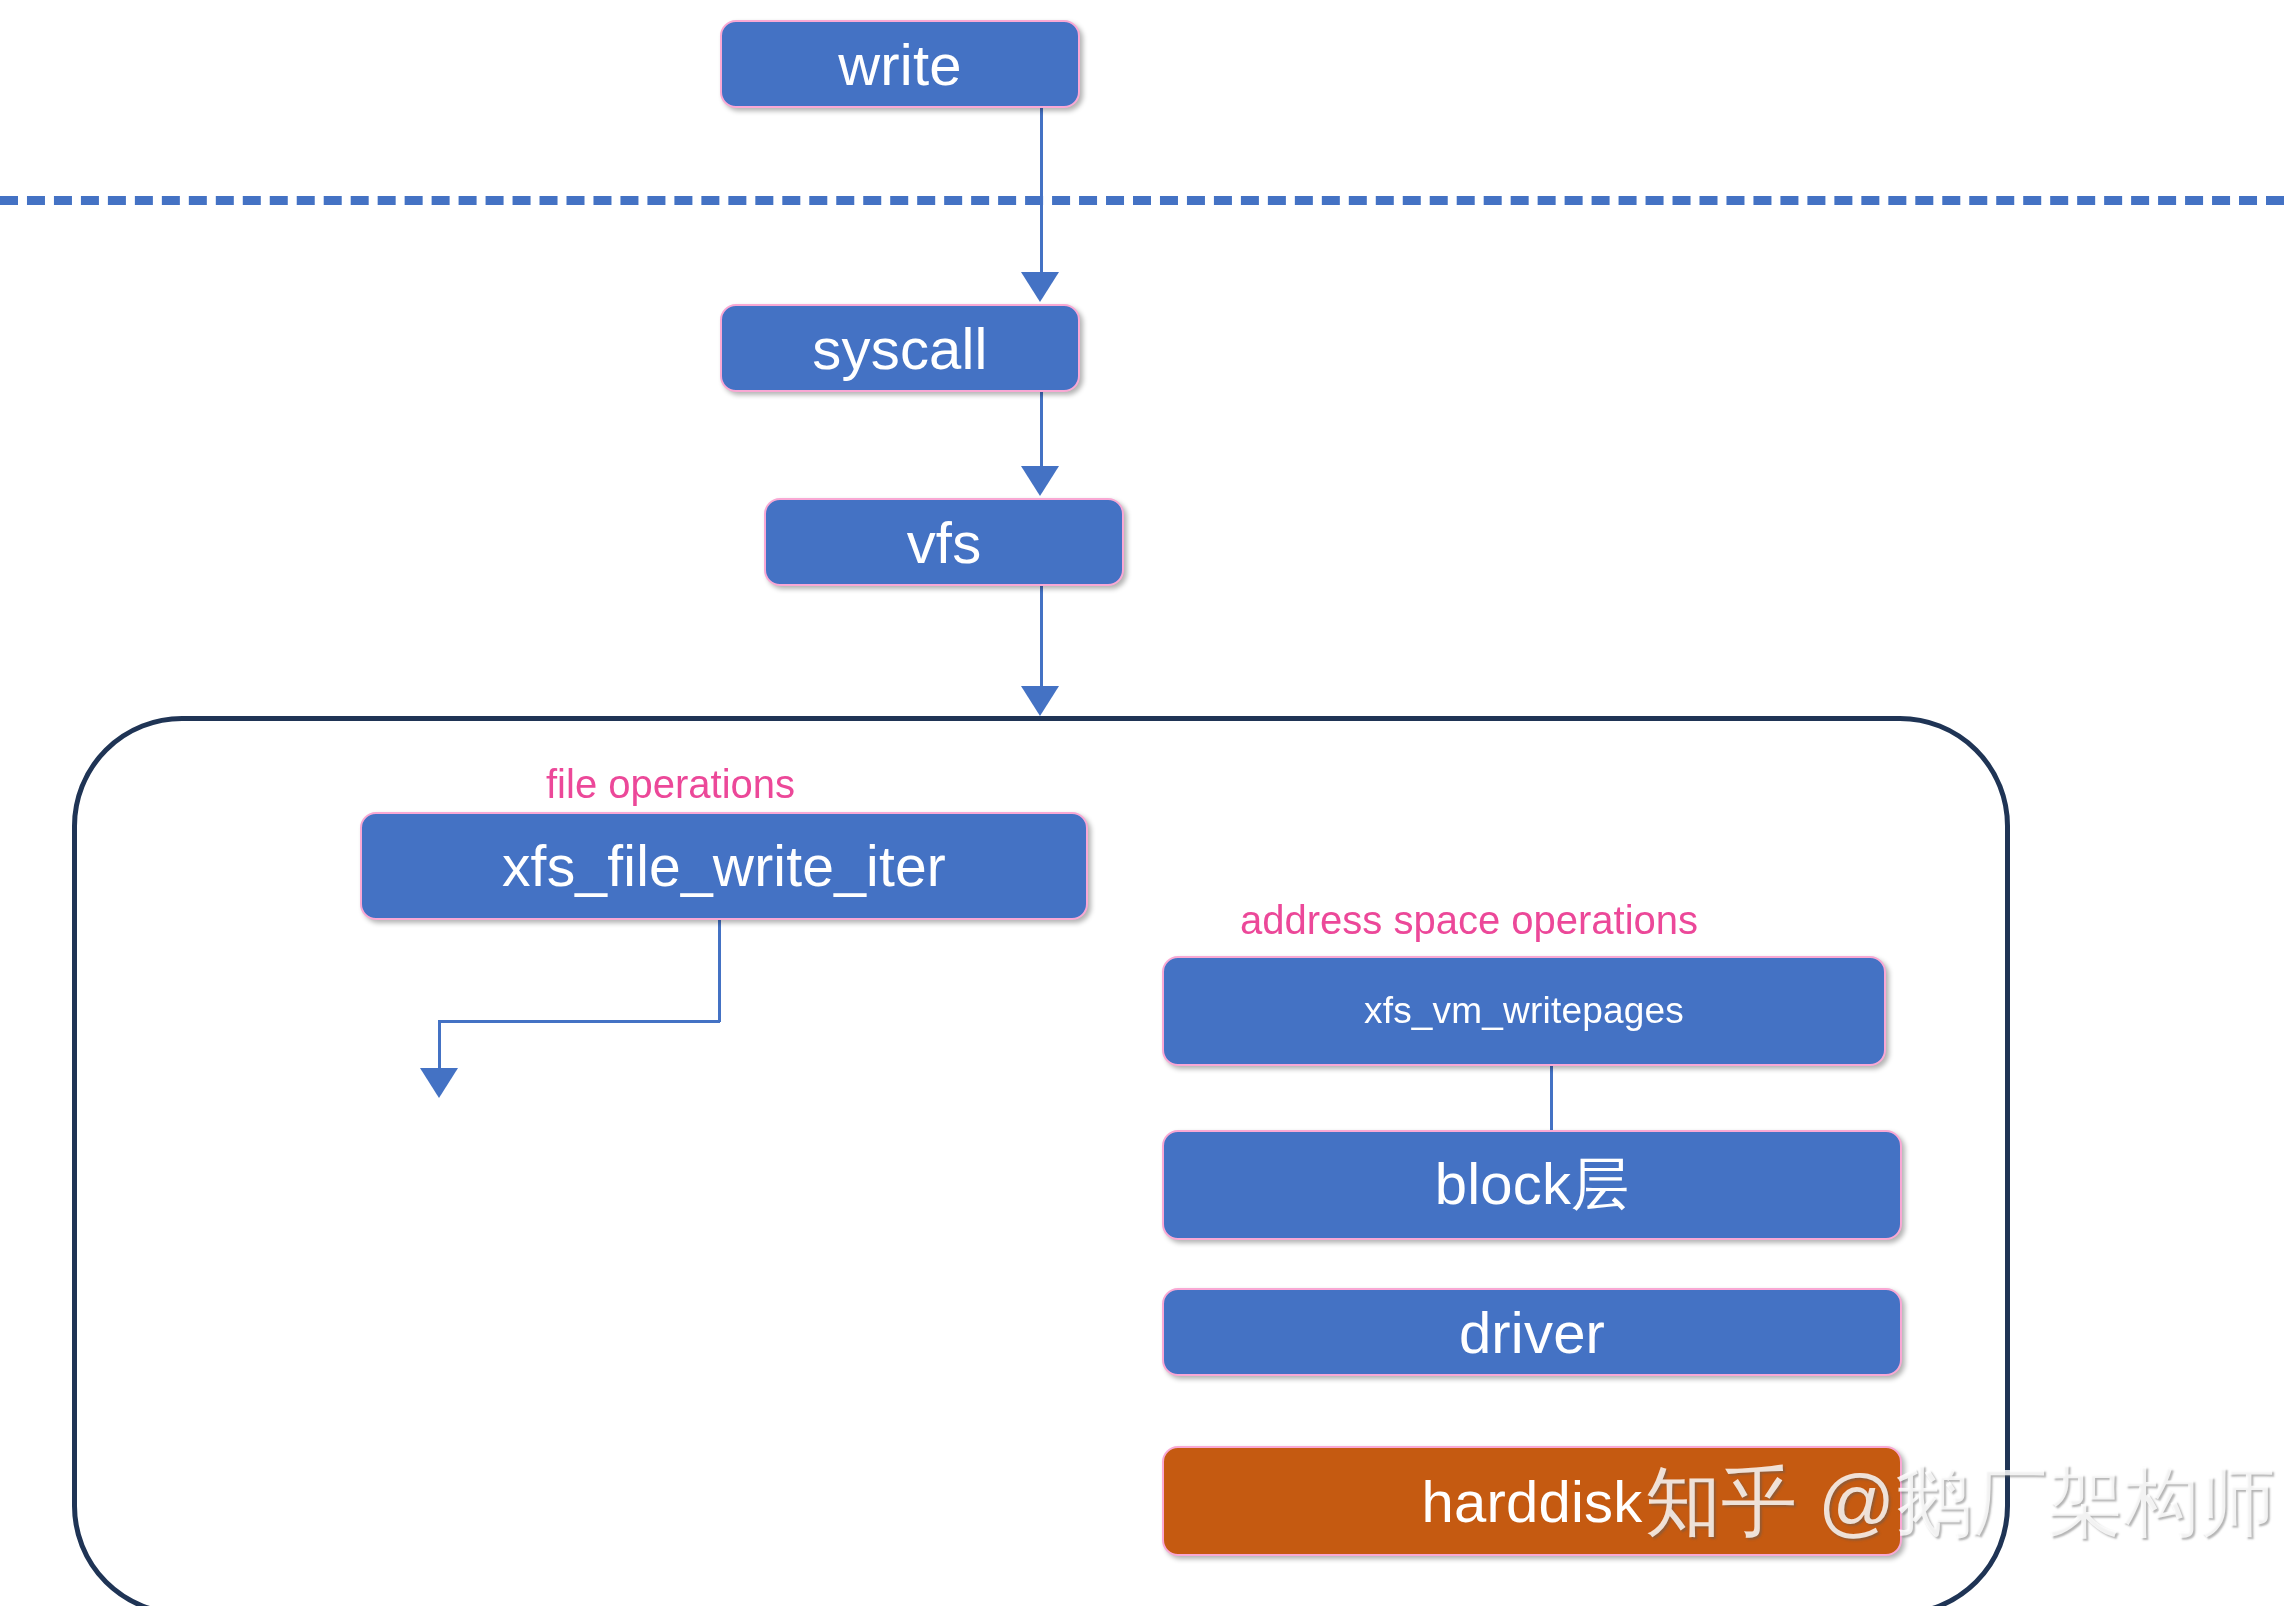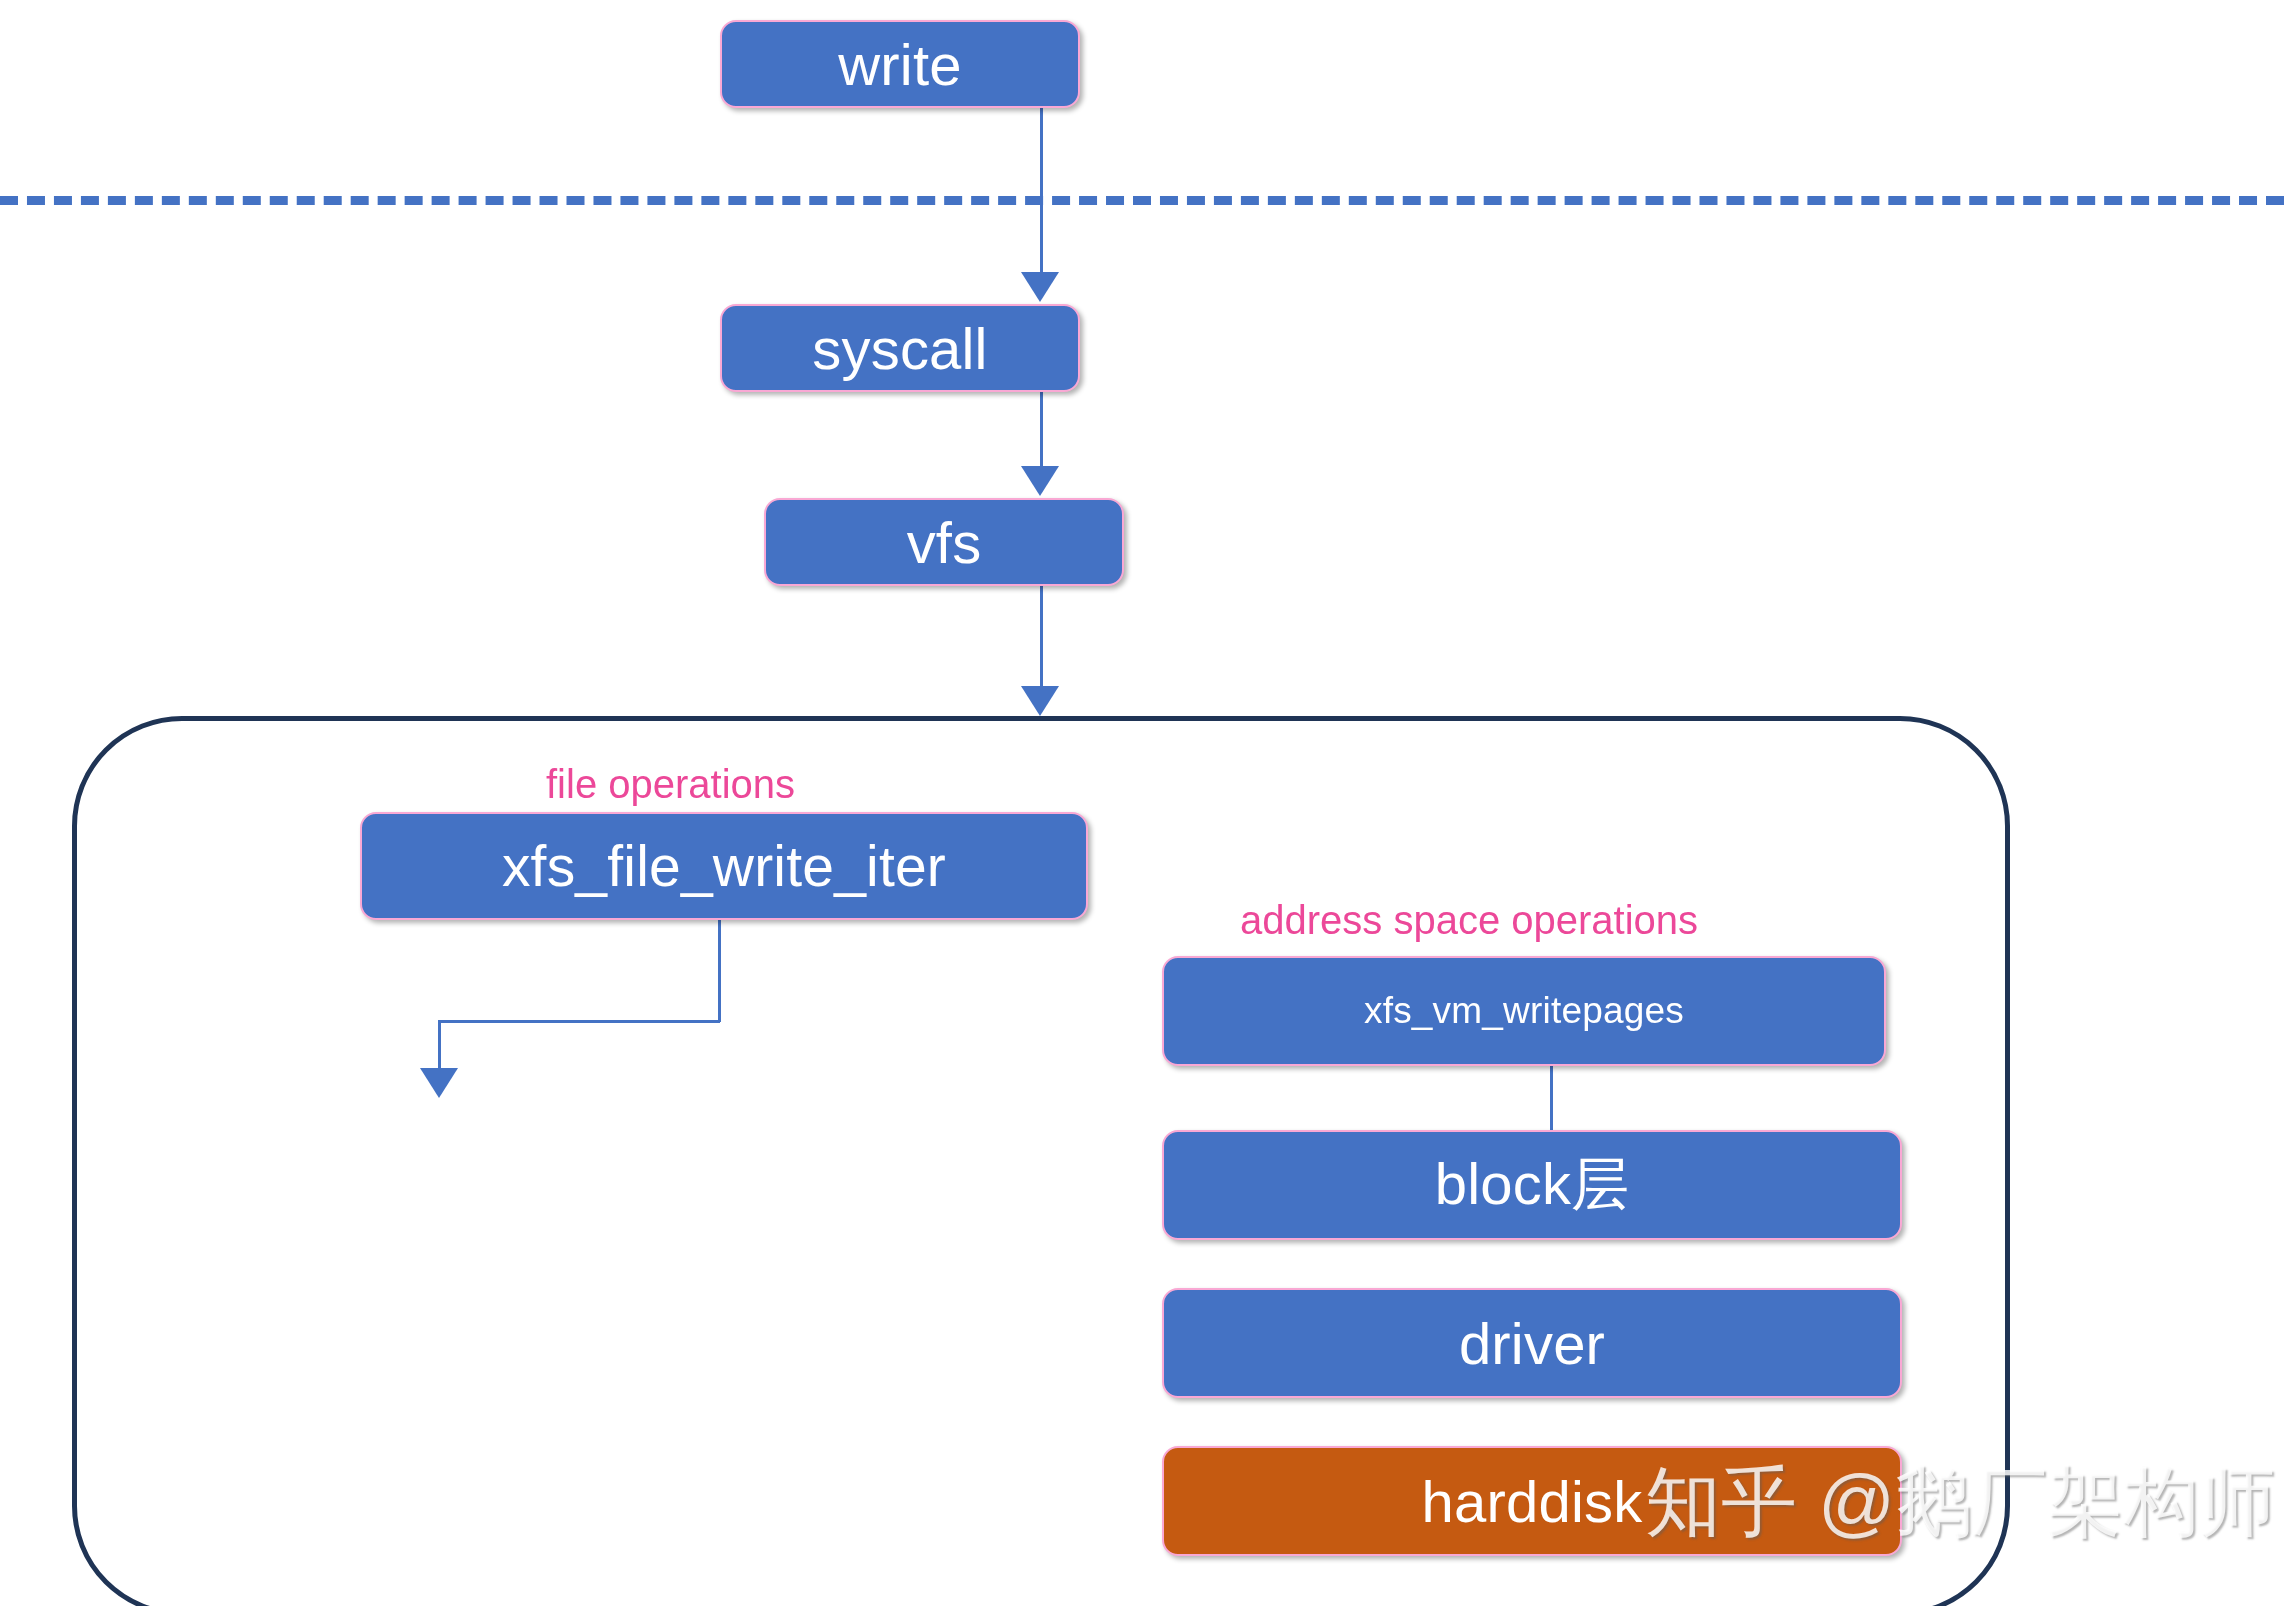--- a/index.html
+++ b/index.html
@@ -144,21 +144,21 @@
   <div class="node blue" style="left:1162px; top:956px; width:724px; height:110px; font-size:37px;">
     <span>xfs_vm_writepages</span>
   </div>
 
   <div class="vline" style="left:1550px; top:1064px; height:68px;"></div>
 
   <div class="node blue" style="left:1162px; top:1130px; width:740px; height:110px; font-size:58px;">
     <span>block层</span>
   </div>
 
-  <div class="node blue" style="left:1162px; top:1288px; width:740px; height:110px; font-size:58px;">
+  <div class="node blue" style="left:1162px; top:1288px; width:740px; height:88px; font-size:58px;">
     <span>driver</span>
   </div>
 
   <div class="node orange" style="left:1162px; top:1446px; width:740px; height:110px; font-size:58px;">
     <span>harddisk</span>
   </div>
 
   <div class="watermark" style="left:1645px; top:1452px; font-size:76px;">知乎 @鹅厂架构师</div>
 
 </div>

